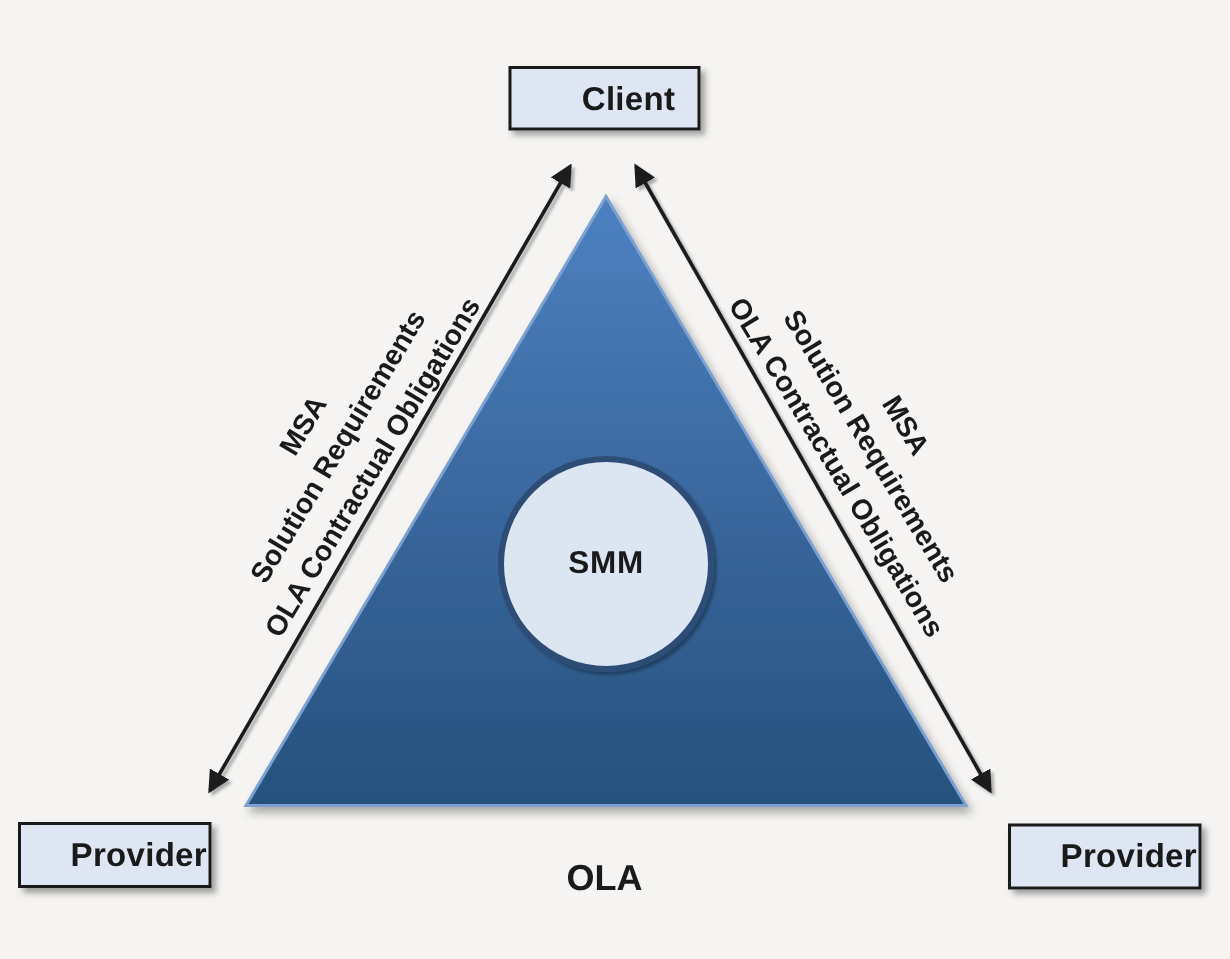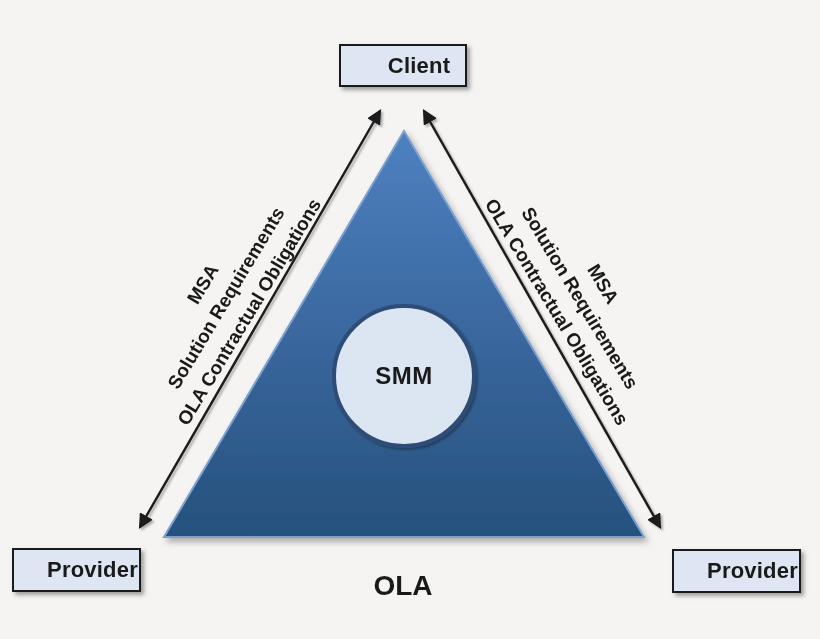--- a/index.html
+++ b/index.html
@@ -38,21 +38,21 @@
   .client-box   { left: 339px; top: 44px;  width: 128px; height: 43px; }
   .provider-left-box  { left: 12px;  top: 548px; width: 129px; height: 44px; }
   .provider-right-box { left: 672px; top: 549px; width: 129px; height: 44px; }
 
   .smm-label {
     position: absolute;
     left: 404px;
     top: 376px;
     transform: translate(-50%, -50%);
     font-weight: bold;
-    font-size: 24px;
+    font-size: 21px;
     letter-spacing: 0.5px;
   }
 
   .edge-label {
     position: absolute;
     width: 340px;
     text-align: center;
     font-weight: bold;
     font-size: 19px;
     line-height: 27px;
@@ -69,21 +69,21 @@
     transform: translate(-50%, -50%) rotate(59deg);
   }
 
   .bottom-label {
     position: absolute;
     left: 146px;
     top: 572px;
     width: 514px;
     text-align: center;
     font-weight: bold;
-    font-size: 28px;
+    font-size: 24px;
     line-height: 28px;
   }
 </style>
 </head>
 <body>
 
 <div class="canvas">
 
   <svg width="820" height="639" viewBox="0 0 820 639">
     <defs>

